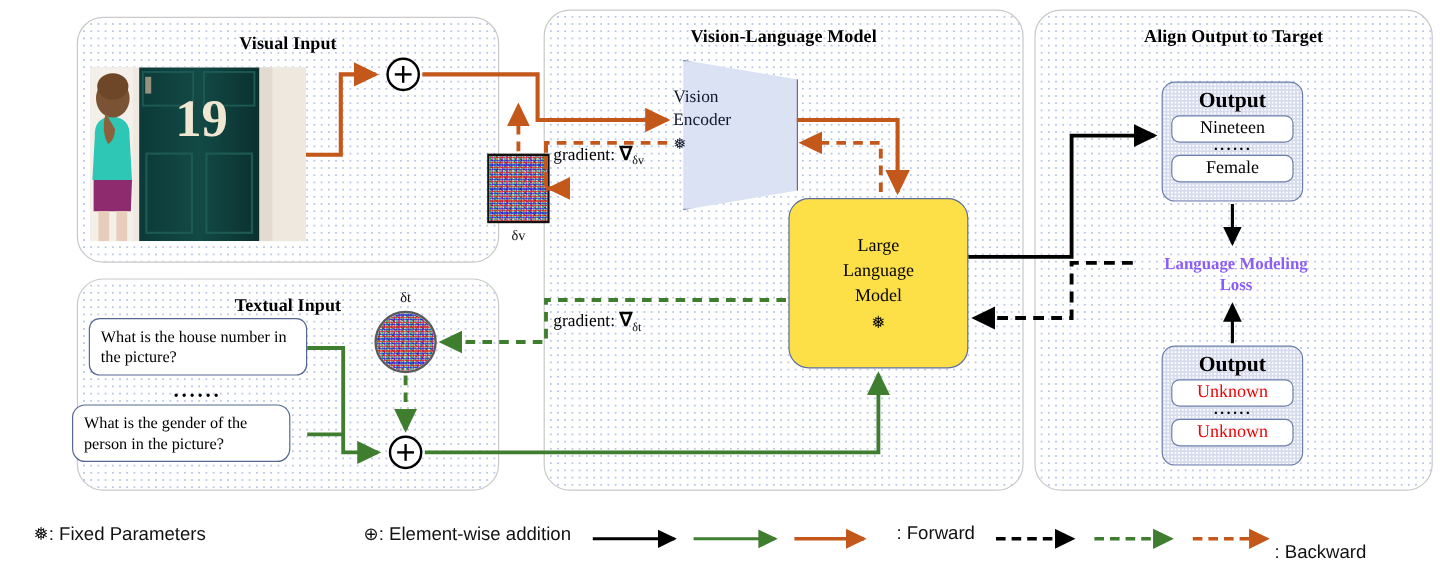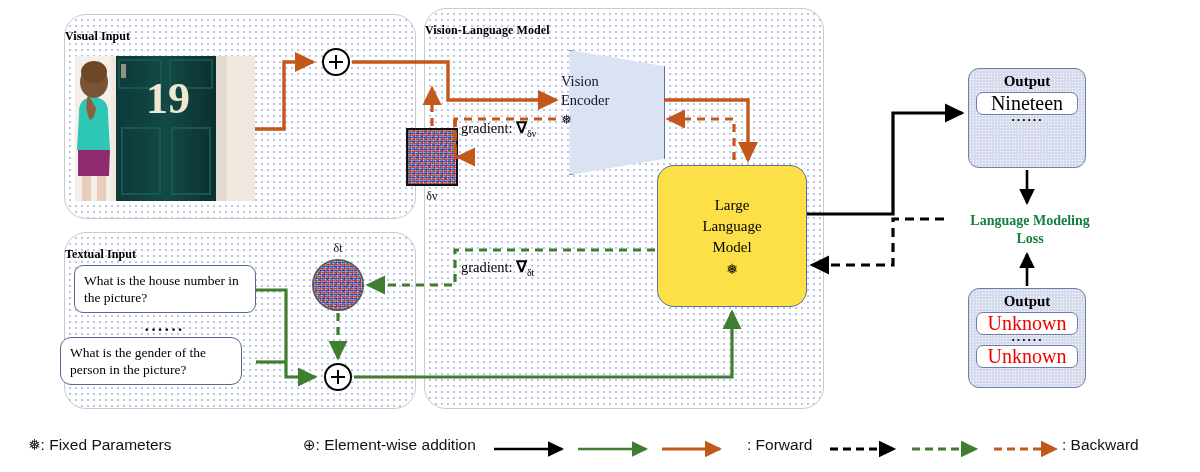--- a/index.html
+++ b/index.html
@@ -16,22 +16,23 @@
     border-radius:22px;
     background-color:#ffffff;
     background-image:radial-gradient(#b9c6e8 0.9px, transparent 1px);
     background-size:6px 6px;
     background-position:2px 2px;
     box-sizing:border-box;
   }
   .panel-title{
     position:absolute;
     left:0;right:0;
+    text-align:center;
     font-weight:bold;
-    font-size:12px;
+    font-size:15px;
     color:#000;
     letter-spacing:.1px;
   }
 
   
   #wires{position:absolute;left:0;top:0;width:1200px;height:472px;pointer-events:none;}
 
   
   .photo{
     position:absolute;
@@ -131,43 +132,43 @@
     position:absolute;
     border:1.4px solid #6c7fa8;
     border-radius:11px;
     box-sizing:border-box;
     background-color:#d6dced;
     background-image:radial-gradient(#ffffff 0.8px, transparent 0.9px);
     background-size:3px 3px;
     padding-top:3px;
   }
   .otbox .cap{
-    text-align:center;font-weight:bold;font-size:15px;color:#000;
+    text-align:center;font-weight:bold;font-size:18px;color:#000;
     margin:1px 0 2px 0;
   }
   .otrow{
     margin:0 7px;
     border:1.2px solid #6c7fa8;
     border-radius:7px;
     background:#fff;
     text-align:center;
-    font-size:20px;
+    font-size:15px;
     line-height:21px;
     height:21px;
   }
   .otrow.red{color:#ef0000;}
   .otdots{
     text-align:center;font-size:13px;font-weight:bold;letter-spacing:1px;
     line-height:10px;height:10px;color:#000;
   }
 
   .lmloss{
     position:absolute;
     text-align:center;
-    color:#15803d;
+    color:#8b5cf6;
     font-weight:bold;
     font-size:14px;
     line-height:18px;
     font-family:"Liberation Serif", serif;
   }
 
   .grad-lbl{
     position:absolute;
     font-size:14.5px;color:#000;white-space:nowrap;
   }
@@ -188,24 +189,27 @@
 <div id="stage">
 
   <div class="panel" style="left:64px;top:14px;width:352px;height:205px;">
     <div class="panel-title" style="top:14px;">Visual Input</div>
   </div>
 
   <div class="panel" style="left:64px;top:232px;width:352px;height:177px;">
     <div class="panel-title" style="top:14px;">Textual Input</div>
   </div>
 
-  <div class="panel" style="left:424px;top:8px;width:400px;height:401px;">
+  <div class="panel" style="left:453px;top:8px;width:400px;height:401px;">
     <div class="panel-title" style="top:14px;">Vision-Language Model</div>
   </div>
 
+  <div class="panel" style="left:862px;top:8px;width:332px;height:401px;">
+    <div class="panel-title" style="top:14px;">Align Output to Target</div>
+  </div>
 
   <div class="photo" style="left:75px;top:56px;width:180px;height:145px;">
     <svg class="photo-inner" viewBox="0 0 180 145" preserveAspectRatio="none">
       <defs>
         <linearGradient id="doorG" x1="0" y1="0" x2="1" y2="0">
           <stop offset="0" stop-color="#0c3a38"></stop>
             <stop offset="0.5" stop-color="#134a45"></stop>
             <stop offset="1" stop-color="#0a302f"></stop>
         </linearGradient>
       </defs>
@@ -280,20 +284,21 @@
   </div>
 
   <div class="grad-lbl" style="left:461px;top:257px;">
     <span>gradient: </span><span class="nab">∇</span><sub>δt</sub>
   </div>
 
   <div class="otbox" style="left:968px;top:68px;width:118px;height:100px;">
     <div class="cap">Output</div>
     <div class="otrow">Nineteen</div>
     <div class="otdots">······</div>
+    <div class="otrow">Female</div>
   </div>
 
   <div class="otbox" style="left:968px;top:288px;width:118px;height:100px;">
     <div class="cap">Output</div>
     <div class="otrow red">Unknown</div>
     <div class="otdots">······</div>
     <div class="otrow red">Unknown</div>
   </div>
 
   <div class="lmloss" style="left:952px;top:212px;width:156px;">
@@ -386,16 +391,16 @@
       <path d="M86,11 L154,11" stroke="#3f7d2f" stroke-width="2.6" marker-end="url(#lg-gr)" fill="none"></path>
       <path d="M170,11 L228,11" stroke="#c4571a" stroke-width="2.8" marker-end="url(#lg-or)" fill="none"></path>
     </svg>
     <div class="lg-item" style="left:726px;top:12px;margin-left:21px;">: Forward</div>
 
     <svg style="position:absolute;left:828px;top:14px;width:230px;height:22px;" viewBox="0 0 230 22">
       <path d="M2,11 L66,11" stroke="#000" stroke-width="2.8" stroke-dasharray="8,5" marker-end="url(#lg-bk)" fill="none"></path>
       <path d="M84,11 L148,11" stroke="#3f7d2f" stroke-width="2.8" stroke-dasharray="8,5" marker-end="url(#lg-gr)" fill="none"></path>
       <path d="M166,11 L228,11" stroke="#c4571a" stroke-width="2.8" stroke-dasharray="8,5" marker-end="url(#lg-or)" fill="none"></path>
     </svg>
-    <div class="lg-item" style="left:1062px;top:12px;">: Backward</div>
+    <div class="lg-item" style="left:1062px;top:28px;">: Backward</div>
   </div>
 
 </div>
 
 </body></html>

